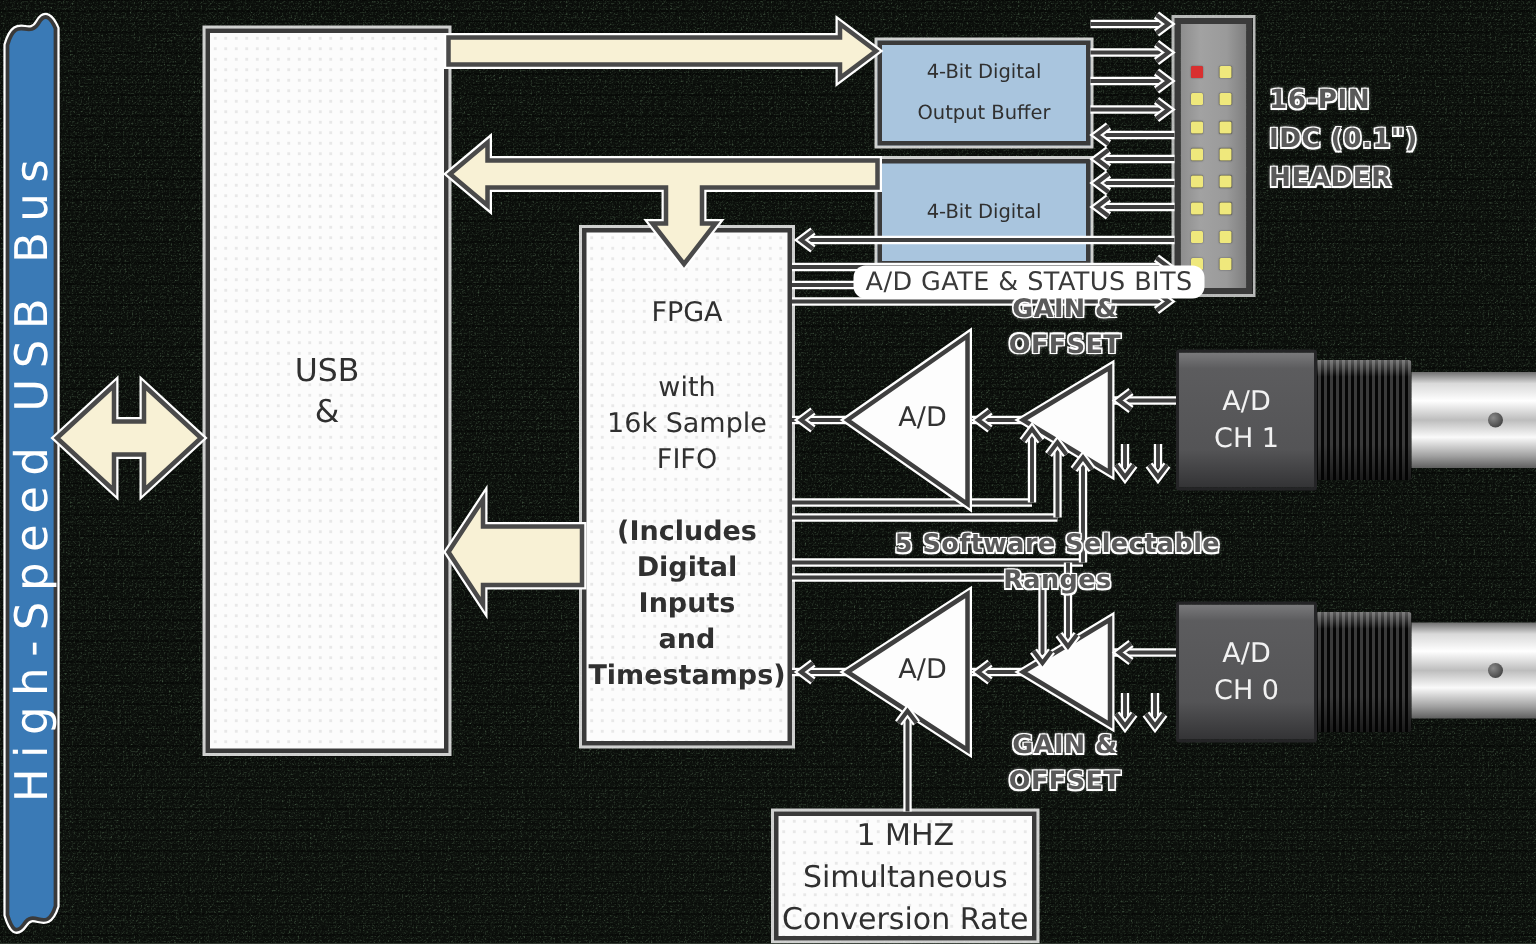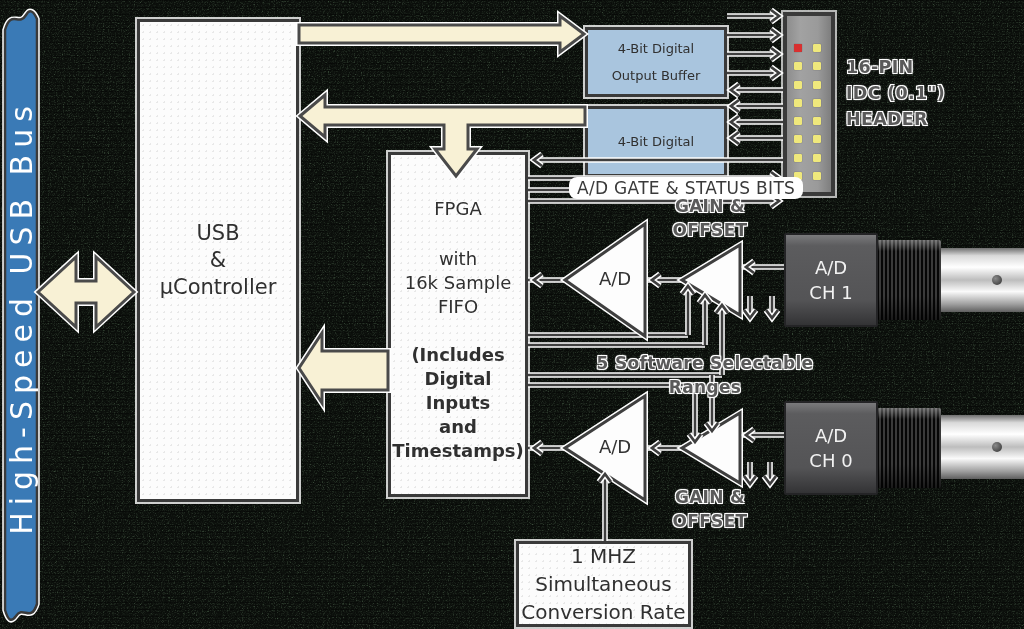--- a/index.html
+++ b/index.html
@@ -84,21 +84,20 @@
       <feColorMatrix in="n" type="matrix" values="0 0 0 0 0  0 0 0 0 0  0 0 0 0 0  0.9 0.9 0.9 0 -0.35"></feColorMatrix>
     </filter>
     <rect width="1024" height="629" fill="#577257"></rect>
     <rect width="1024" height="629" filter="url(#noiseF)" opacity="0.85"></rect>
   </svg>
   <div id="stripes"></div>
 
   <div class="box whitebox" id="usb-box">
     <div>USB</div>
     <div>&amp;</div>
-    <div>µController</div>
   </div>
 
   <div class="box whitebox" id="fpga-box">
     <div class="l1">FPGA</div>
     <div class="l2">with</div>
     <div>16k Sample</div>
     <div>FIFO</div>
     <div class="l5 b">(Includes</div>
     <div class="b">Digital Inputs</div>
     <div class="b">and</div>

